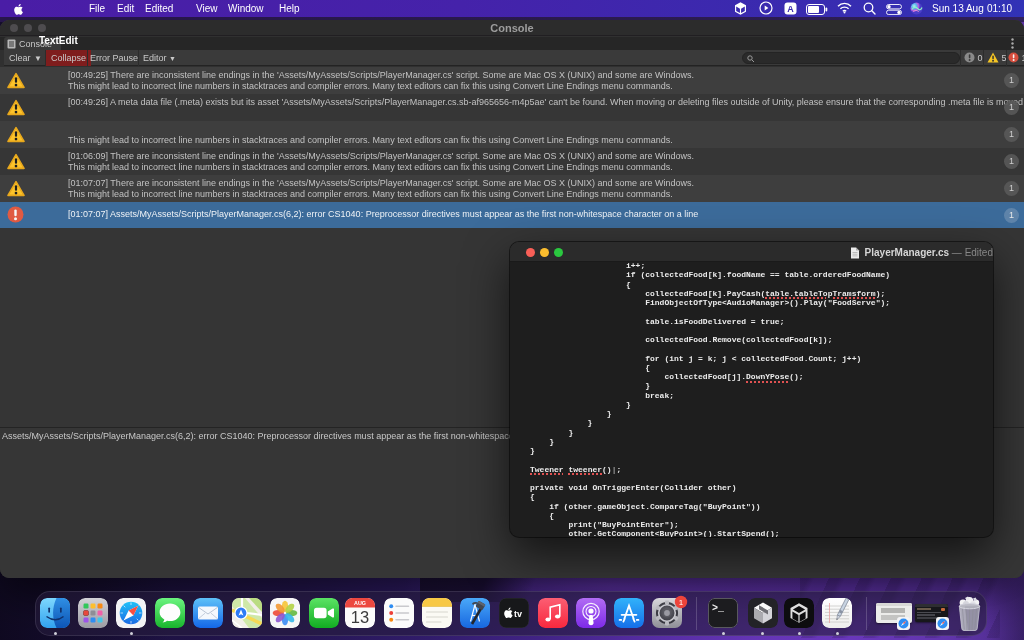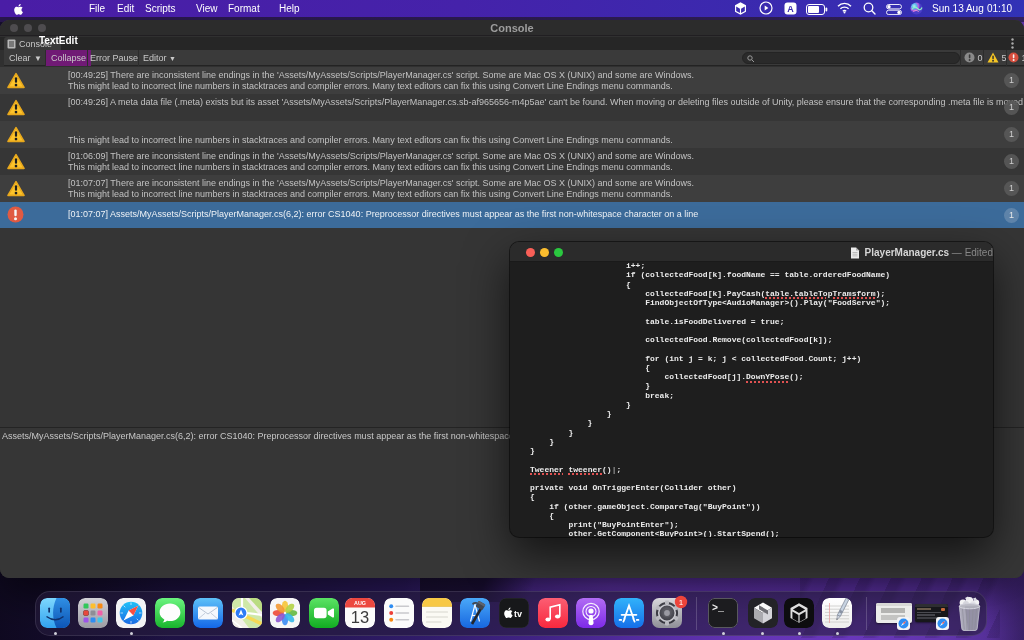--- a/index.html
+++ b/index.html
@@ -38,21 +38,21 @@
   #con-title .t { position:absolute; left:0; right:0; text-align:center; top:0; height:16px; line-height:17px;
     color:#9d9d9d; font-size:11px; font-weight:bold; }
   #con-tabs { position:absolute; left:0; top:17px; width:100%; height:13px; background:#262626; }
   #con-tab { position:absolute; left:4px; top:0; width:57px; height:13px; background:#393939;
     border-radius:3px 3px 0 0; color:#c8c8c8; font-size:9px; line-height:14px; padding-left:15px; }
   #con-tab svg { position:absolute; left:3px; top:2px; }
   #con-toolbar { position:absolute; left:4px; top:30px; width:100%; height:16px; background:#3a3a3a;
     border-bottom:1px solid #232323; color:#c9c9c9; font-size:9px; }
   #con-toolbar .tb { position:absolute; top:0; height:16px; line-height:16px; }
   #con-toolbar .sep { position:absolute; top:0; width:1px; height:16px; background:#2c2c2c; }
-  #collapse { background:#701a75; }
+  #collapse { background:#7f1d1d; }
   #con-search { position:absolute; left:738px; top:2px; width:210px; height:12px; background:#2a2a2a;
     border-radius:6px; border:1px solid #242424; }
 
   
   .crow { position:absolute; left:0; width:1024px; height:27px; overflow:hidden; }
   .crow.lite { background:#3e3e3e; }
   .crow.dark { background:#363636; }
   .crow .l1, .crow .l2 { position:absolute; left:29px; color:#c2c2c2; font-size:9px; white-space:nowrap;padding-left:39px; }
   .crow .l1 { top:3px; }
   .crow .l2 { top:14px; }
@@ -266,23 +266,23 @@
         other.GetComponent&lt;BuyPoint&gt;().StartSpend();</pre>
   </div>
 
   <div id="menubar">
     <div class="item" style="left:14px; top:3px;"><svg width="9" height="11" viewBox="0 0 14 17">
           <path fill="#fff" d="M11.6 9.1c0-2.1 1.7-3.1 1.8-3.2-1-1.4-2.5-1.6-3-1.6-1.3-.1-2.5.8-3.2.8-.7 0-1.7-.8-2.8-.7C3 4.4 1.7 5.2 1 6.5c-1.4 2.5-.4 6.1 1 8.1.7 1 1.5 2.1 2.6 2.1 1 0 1.4-.7 2.7-.7 1.3 0 1.6.7 2.8.7 1.1 0 1.9-1 2.6-2 .8-1.2 1.1-2.3 1.2-2.4-.1 0-2.2-.9-2.3-3.2zM9.5 2.8c.6-.7 1-1.7.9-2.8-.9 0-1.9.6-2.5 1.3-.6.6-1 1.6-.9 2.6 1 .1 1.9-.5 2.5-1.1z"></path>
         </svg></div>
     <div class="item b" style="left:39px">TextEdit</div>
     <div class="item" style="left:89px">File</div>
     <div class="item" style="left:117px">Edit</div>
-    <div class="item" style="left:145px">Scripts</div>
+    <div class="item" style="left:145px">Edited</div>
     <div class="item" style="left:196px">View</div>
-    <div class="item" style="left:228px">Format</div>
+    <div class="item" style="left:228px">Window</div>
     <div class="item" style="left:279px">Help</div>
     <div class="item" style="left:733px; top:1px"><svg width="15" height="15" viewBox="0 0 32 32">
           <path fill="#fff" d="M25.9 20.6l-4.6-4.6 4.6-4.6 1.2 4.6-1.2 4.6zM14.7 26.2l3.4-3.3h6.5L21.2 29l-6.5-2.8zM9.6 11.4h6.6l3.3-3.4-3.4-1.2-6.5 4.6zM21.2 3l3.4 6 1.7 6.3 1.7.7-1.2-6.9L21.2 3z" opacity="0"></path>
           <path fill="#fff" d="M16 2.5L4.3 9.2v13.5L16 29.5l11.7-6.8V9.2L16 2.5zm8.6 8.1L16 5.7l-8.6 4.9v.1L16 15.6l8.6-4.9v-.1zM6.8 11.9l8 4.6v9.3l-8-4.6v-9.3zm10.4 13.9v-9.3l8-4.6v9.3l-8 4.6z"></path>
         </svg></div>
     <div class="item" style="left:759px; top:1px"><svg width="14" height="14" viewBox="0 0 14 14">
           <circle cx="7" cy="7" r="6" fill="none" stroke="#fff" stroke-width="1.2"></circle>
           <path d="M5.7 4.6 L9.4 7 L5.7 9.4 Z" fill="#fff"></path>
         </svg></div>
     <div class="item" style="left:784px; top:2px"><svg width="13" height="13" viewBox="0 0 13 13">

